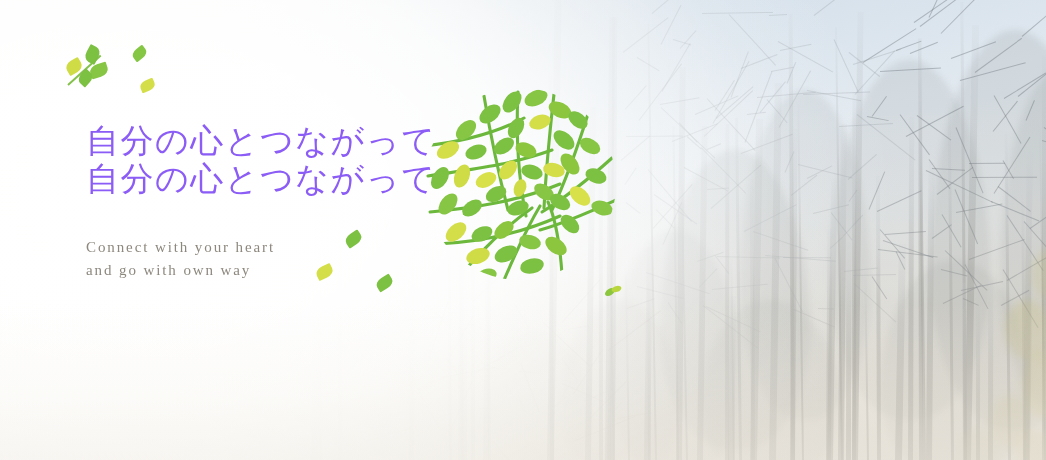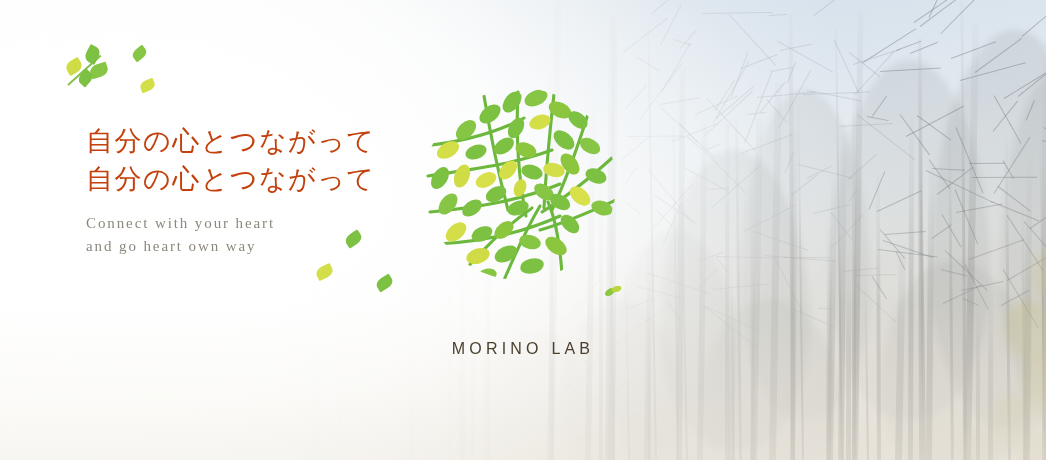--- a/index.html
+++ b/index.html
@@ -66,27 +66,27 @@
       linear-gradient(to right,rgba(253,252,250,.97) 0%,rgba(252,251,248,.92) 20%,rgba(250,249,245,.74) 35%,rgba(248,247,243,.44) 50%,rgba(246,246,243,.18) 64%,rgba(255,255,255,0) 80%);
   }
   #fog-bottom{
     background:linear-gradient(to top,rgba(243,240,233,.55) 0%,rgba(246,244,238,.30) 14%,rgba(255,255,255,0) 34%);
   }
 
   
   #copy{position:absolute;left:86px;top:122px;}
   .headline{
     font-family:"Liberation Serif",serif;
-    font-size:27px;
+    font-size:33px;
     line-height:38px;
-    color:#c2410c;
+    color:#8b5cf6;
     letter-spacing:1.5px;
     white-space:nowrap;
   }
-  #subtitle{margin-top:14px;}
+  #subtitle{margin-top:38px;}
   .subline{
     font-family:"Liberation Serif",serif;
     font-size:15px;
     line-height:23px;
     color:#8d887e;
     letter-spacing:1.9px;
     white-space:nowrap;
   }
 
   
@@ -472,21 +472,21 @@
     </div>
   <div class="branch" style="left:68px;top:84px;width:44px;background:rgba(124,190,66,.95);height:2px;transform:rotate(-42deg);"></div>
 
   <div id="copy">
     <div id="headline">
       <div class="headline">自分の心とつながって</div>
       <div class="headline">自分の心とつながって</div>
     </div>
     <div id="subtitle">
       <div class="subline">Connect with your heart</div>
-      <div class="subline">and go heart own way</div>
+      <div class="subline">and go with own way</div>
     </div>
   </div>
 
   <div id="logo">
     <div id="logo-mark">
       <svg viewBox="0 0 200 200" width="200" height="200" aria-hidden="true">
         <defs>
           <clipPath id="circleClip">
               <circle cx="100" cy="100" r="96"></circle>
             </clipPath>
@@ -560,16 +560,15 @@
           </g>
         </g>
       </svg>
     </div>
     <div id="logo-leaf-accent">
       <svg width="18" height="14" viewBox="0 0 18 14" aria-hidden="true">
         <ellipse cx="6" cy="8" rx="5.5" ry="3.2" fill="#8cc63f" transform="rotate(-32 6 8)"></ellipse>
         <ellipse cx="12.5" cy="5" rx="5" ry="3" fill="#b9d63f" transform="rotate(-18 12.5 5)"></ellipse>
       </svg>
     </div>
-    <div id="logo-latin">MORINO LAB</div>
   </div>
 
 </div>
 
 </body></html>

